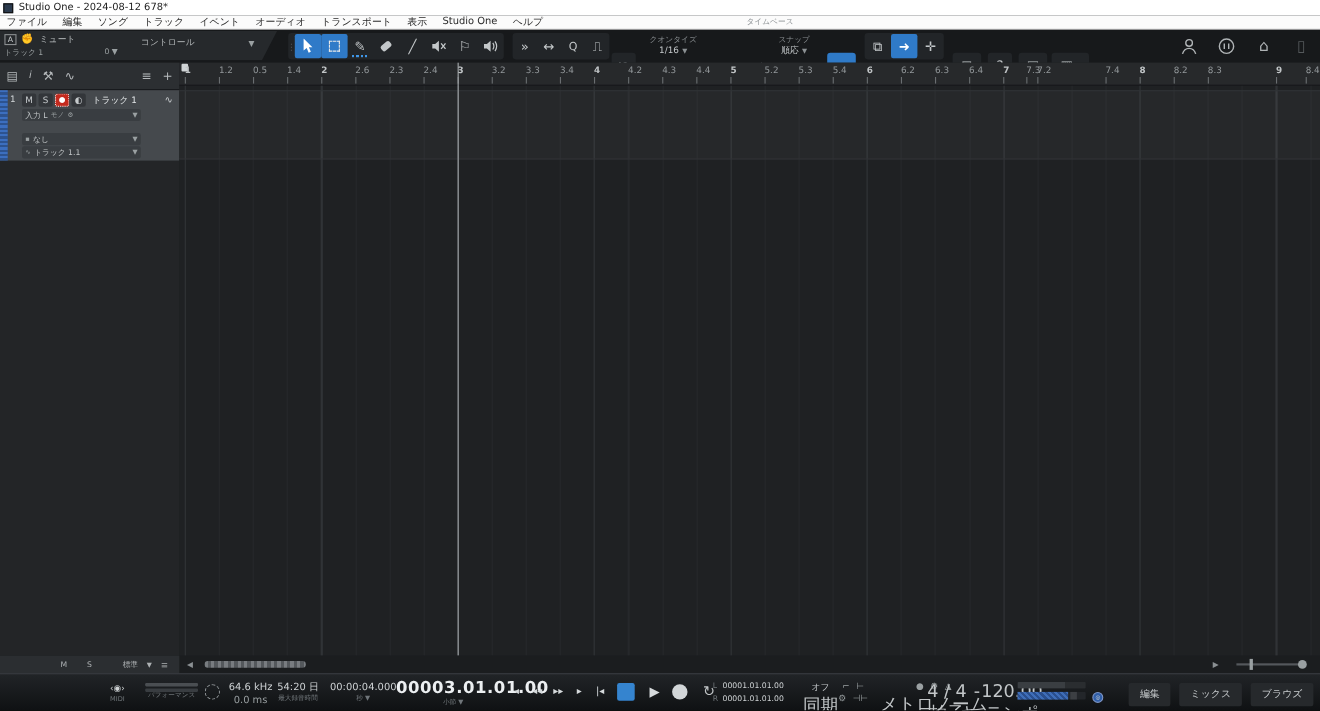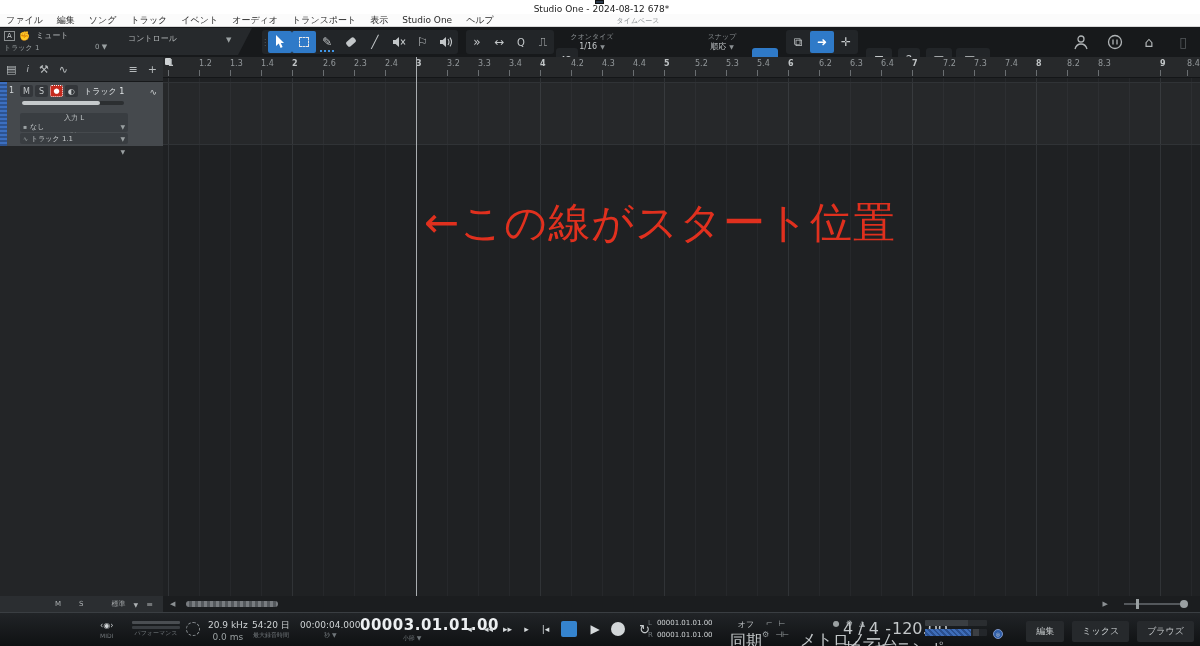--- a/index.html
+++ b/index.html
@@ -2,21 +2,21 @@
 <html><head>
 <meta charset="utf-8">
 <style>
   * { margin:0; padding:0; box-sizing:border-box; }
   html,body { width:1200px; height:646px; overflow:hidden; background:#000;
     font-family:"DejaVu Sans", sans-serif; }
   .app { position:relative; width:1200px; height:646px; background:#1f2123; overflow:hidden; }
 
   
   .titlebar { position:absolute; left:0; top:0; width:100%; height:14px; background:#ffffff;
-    display:flex; align-items:center; padding-left:3px;flex-direction:column; }
+    display:flex; align-items:center; padding-left:3px; }
   .titlebar .appicon { width:9px; height:9px; background:#2b3a4d; border:1px solid #111;
     margin-right:5px; }
   .titlebar .title { font-size:9px; color:#1b1b1b; }
 
   
   .menubar { position:absolute; left:0; top:14px; width:100%; height:13px; background:#fbfbfb;
     display:flex; align-items:center; padding-left:6px; gap:14px; border-bottom:1px solid #d8d8d8; }
   .menubar .mitem { font-size:9px; color:#2a2a2a; white-space:nowrap; cursor:default; }
 
   
@@ -220,25 +220,25 @@
 
     <div class="tbgroup" style="left:466px; width:88px;">
       <div class="tbtn">»</div>
       <div class="tbtn">↔</div>
       <div class="tbtn" style="font-size:10px;">Q</div>
       <div class="tbtn">⎍</div>
     </div>
 
     <div class="sq-btn" style="left:556px; width:22px; font-size:8px; font-weight:bold;">IQ</div>
 
-    <div class="ddgroup" style="left:564px; width:56px;">
+    <div class="ddgroup" style="left:584px; width:56px;">
       <div class="lab">クオンタイズ</div>
       <div class="valrow"><span>1/16</span><span class="caret">▼</span></div>
     </div>
-    <div class="ddgroup" style="left:610px; width:56px;gap:32px;">
+    <div class="ddgroup" style="left:672px; width:56px;gap:32px;">
       <div class="lab">タイムベース</div>
       <div class="valrow"><span>小節</span><span class="caret">▼</span></div>
     </div>
     <div class="ddgroup" style="left:698px; width:48px;">
       <div class="lab">スナップ</div>
       <div class="valrow"><span>順応</span><span class="caret">▼</span></div>
     </div>
 
     <div class="sq-btn blue" style="left:752px;">⇤</div>
 
@@ -281,21 +281,21 @@
       <span class="spacer"></span>
       <span class="ph">≡</span>
       <span class="ph">+</span>
     </div>
 
     <div class="ruler">
       <div class="startflag"></div>
 
     <div class="tick major" style="left: 5px;">1</div>
         <div class="tick" style="left: 36px;">1.2</div>
-        <div class="tick" style="left: 67px;">1.3</div>
+        <div class="tick" style="left: 67px;">0.5</div>
         <div class="tick" style="left: 98px;">1.4</div>
         <div class="tick major" style="left: 129px;">2</div>
         <div class="tick" style="left: 160px;">2.6</div>
         <div class="tick" style="left: 191px;">2.3</div>
         <div class="tick" style="left: 222px;">2.4</div>
         <div class="tick major" style="left: 253px;">3</div>
         <div class="tick" style="left: 284px;">3.2</div>
         <div class="tick" style="left: 315px;">3.3</div>
         <div class="tick" style="left: 346px;">3.4</div>
         <div class="tick major" style="left: 377px;">4</div>
@@ -305,21 +305,21 @@
         <div class="tick major" style="left: 501px;">5</div>
         <div class="tick" style="left: 532px;">5.2</div>
         <div class="tick" style="left: 563px;">5.3</div>
         <div class="tick" style="left: 594px; text-align: right;">5.4</div>
         <div class="tick major" style="left: 625px;">6</div>
         <div class="tick" style="left: 656px;">6.2</div>
         <div class="tick" style="left: 687px;">6.3</div>
         <div class="tick" style="left: 718px;">6.4</div>
         <div class="tick major" style="left: 749px;">7</div>
         <div class="tick" style="left: 780px;">7.2</div>
-        <div class="tick" style="left: 811px;">7.3</div>
+        <div class="tick" style="left: 770px;">7.3</div>
         <div class="tick" style="left: 842px;">7.4</div>
         <div class="tick major" style="left: 873px;">8</div>
         <div class="tick" style="left: 904px;">8.2</div>
         <div class="tick" style="left: 935px;">8.3</div>
         <div class="tick" style="left: 1024px;">8.4</div>
         <div class="tick major" style="left: 997px;">9</div>
       </div>
 
     <div class="trackpanel">
       <div class="track1">
@@ -329,21 +329,21 @@
           <div class="mini">M</div>
           <div class="mini">S</div>
           <div class="mini rec">●</div>
           <div class="mini">◐</div>
           <div class="tname">トラック 1</div>
         </div>
         <div class="twave">∿</div>
         <div class="vslider">
             <div class="fill"></div>
           </div>
-        <div class="trow" style="top:31px;flex-direction:column;">
+        <div class="trow" style="top:17px;">
           <span>入力 L</span>
           <span class="tiny">モノ</span>
           <span class="tiny">⚙</span>
           <span class="dd">▼</span>
         </div>
         <div class="trow" style="top:39px;">
           <span class="tiny">▪</span>
           <span>なし</span>
           <span class="dd">▼</span>
         </div>
@@ -352,21 +352,20 @@
           <span>トラック 1.1</span>
           <span class="dd">▼</span>
         </div>
       </div>
     </div>
 
     <div class="arrange">
       <div class="lane1"></div>
     </div>
     <div class="playhead"></div>
-    <div class="annotation">←この線がスタート位置</div>
 
     <div class="bstrip">
       <div class="left">
         <span>M</span>
         <span>S</span>
         <span class="sizebox">
           <span>標準</span>
           <span style="font-size:6px;">▼</span>
           <span style="font-size:8px;">≡</span>
         </span>
@@ -390,21 +389,21 @@
 
     <div class="tp" style="left:132px; top:8px;">
       <div style="width:48px;height:3px;background:#4a4e52;border-radius:1px;"></div>
       <div style="width:48px;height:3px;background:#393d41;border-radius:1px;margin-top:2px;"></div>
       <div class="l">パフォーマンス</div>
     </div>
 
     <div style="position:absolute;left:186px;top:9px;width:14px;height:14px;border:1px dashed #8b9093;border-radius:50%;"></div>
 
     <div class="tp" style="left:208px; top:6px;">
-      <div class="v">20.9 kHz</div>
+      <div class="v">64.6 kHz</div>
       <div class="v" style="color:#9aa0a2;">0.0 ms</div>
     </div>
 
     <div class="tp" style="left:252px; top:6px;">
       <div class="v">54:20 日</div>
       <div class="l">最大録音時間</div>
     </div>
 
     <div class="tp" style="left:300px; top:6px;">
       <div class="v">00:00:04.000</div>

